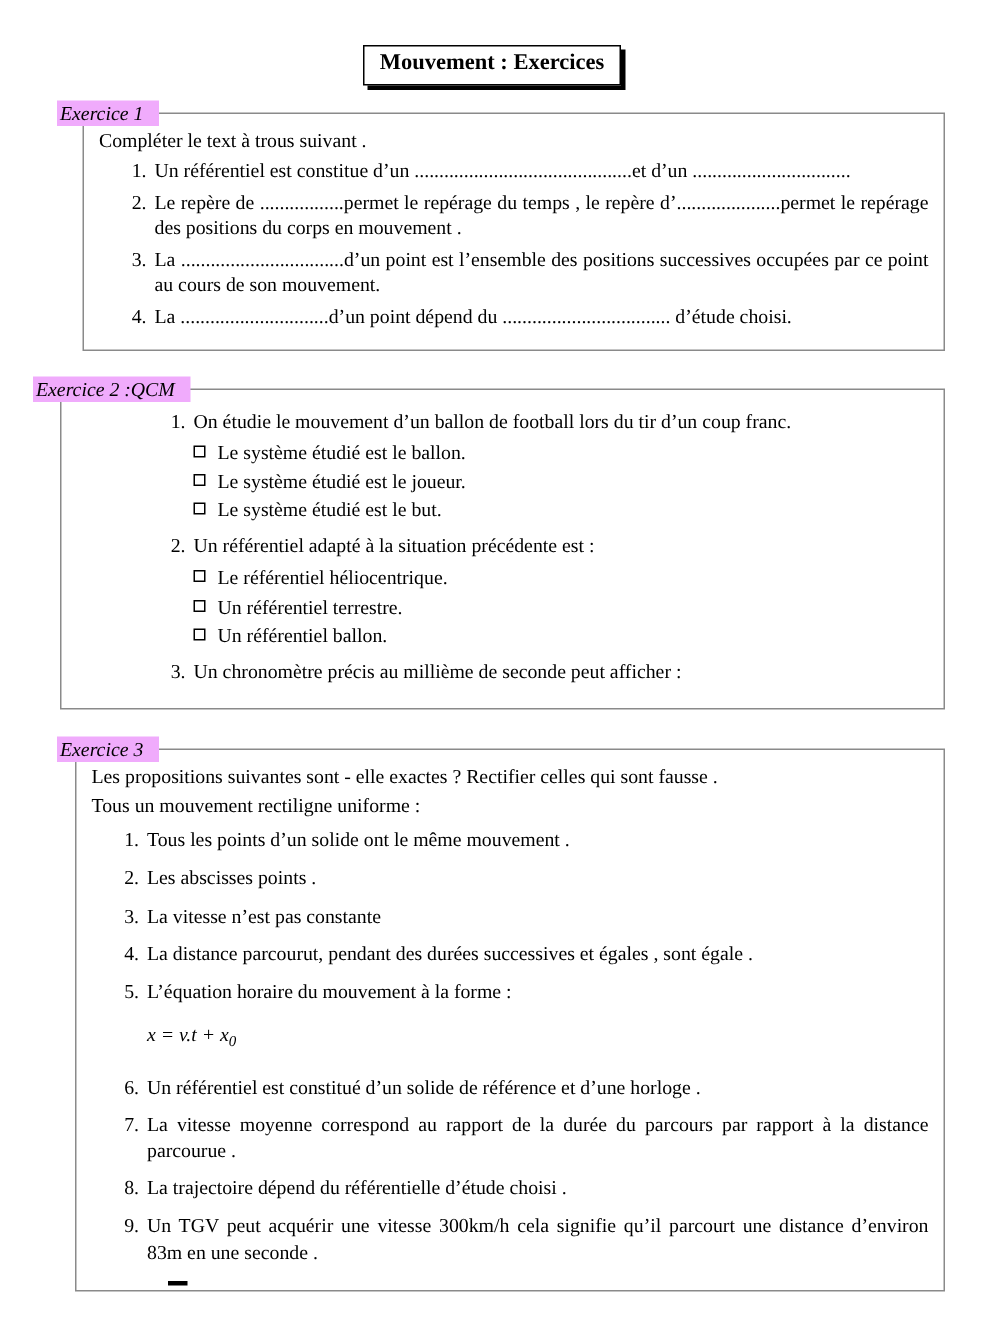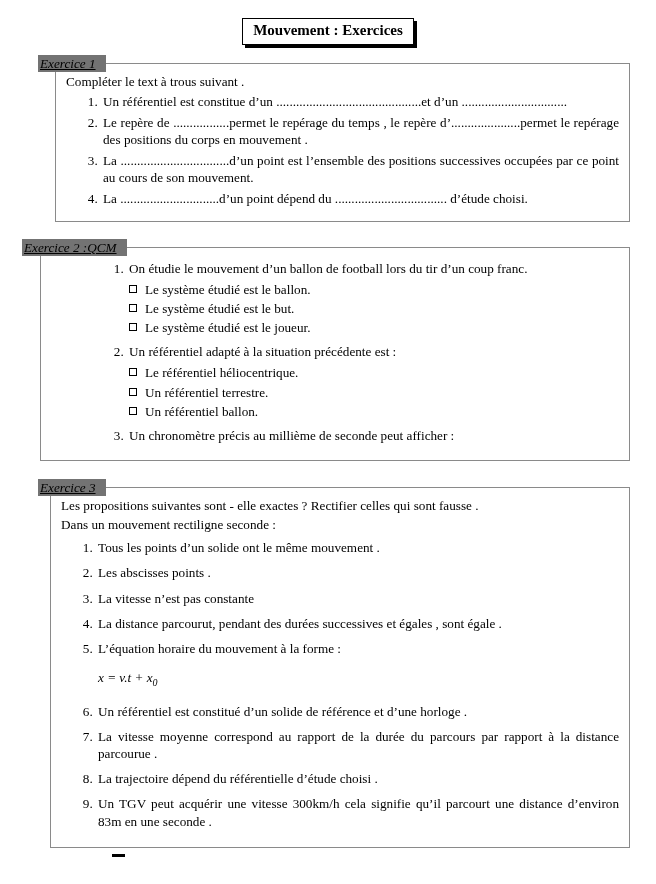--- a/index.html
+++ b/index.html
@@ -7,42 +7,42 @@
   body {
     width: 656px; height: 884px;
     font-family: "Liberation Serif", "DejaVu Serif", serif;
     font-size: 13.2px; line-height: 1.3; color: #000;
     position: relative; overflow: hidden;
   }
   .page { position: relative; width: 656px; height: 884px; padding-top: 14px; }
 
   
   .title-box {
-    width: max-content; margin: 4px auto;
+    width: max-content; margin: 16px auto;
     border: 1px solid #000; background: #fff;
     box-shadow: 3px 3px 0 0 #000;
     padding: 2px 10px 3px 10px;
     font-weight: bold; font-size: 15px;
   }
 
   
   .ex-box {
     position: relative;
     border: 1px solid #8a8a8a;
     background: #fff;
     padding: 9px 10px 9px 8px;
     text-align: justify;
   }
   .ex1 { margin: 18px 26px 0 55px; }
   .ex2 { margin: 25px 26px 0 40px; }
   .ex3 { margin: 26px 26px 0 50px; }
   .ex-title {
     position: absolute; top: -9px;
-    background: #737373; font-style: italic;
-    padding: 0 10px 0 2px; white-space: nowrap; text-decoration: underline;
+    background: #f0abfc; font-style: italic;
+    padding: 0 10px 0 2px; white-space: nowrap;
   }
   .ex1 .ex-title { left: -18px; }
   .ex2 .ex-title { left: -19px; }
   .ex3 .ex-title { left: -13px; }
 
   .intro { margin: 0 0 2px 2px; }
 
   ol.items { margin: 3px 0 0 0; padding-left: 37px; list-style: decimal; }
   ol.items > li { margin-bottom: 4px; padding-left: 2px; }
   .ex2 ol.items > li { margin-bottom: 7px; margin-left: 41px; }
@@ -92,25 +92,25 @@
 
       <li>
         <span>On étudie le mouvement d’un ballon de football lors du tir d’un coup franc.</span>
         <div class="options">
           <div class="option">
             <span class="cb"></span>
             <span>Le système étudié est le ballon.</span>
           </div>
           <div class="option">
             <span class="cb"></span>
-            <span>Le système étudié est le but.</span>
+            <span>Le système étudié est le joueur.</span>
           </div>
           <div class="option">
             <span class="cb"></span>
-            <span>Le système étudié est le joueur.</span>
+            <span>Le système étudié est le but.</span>
           </div>
         </div>
       </li>
 
       <li>
         <span>Un référentiel adapté à la situation précédente est :</span>
         <div class="options">
           <div class="option">
             <span class="cb"></span>
             <span>Le référentiel héliocentrique.</span>
@@ -129,21 +129,21 @@
       <li>
         <span>Un chronomètre précis au millième de seconde peut afficher :</span>
       </li>
 
     </ol>
   </section>
 
   <section class="ex-box ex3">
     <div class="ex-title">Exercice 3</div>
     <p class="intro">Les propositions suivantes sont - elle exactes ? Rectifier celles qui sont fausse .</p>
-    <p class="intro">Dans un mouvement rectiligne seconde :</p>
+    <p class="intro">Tous un mouvement rectiligne uniforme :</p>
     <ol class="items">
       <li>Tous les points d’un solide ont le même mouvement .</li>
       <li>Les abscisses points .</li>
       <li>La vitesse n’est pas constante</li>
       <li>La distance parcourut, pendant des durées successives et égales , sont égale .</li>
       <li>
         <span>L’équation horaire du mouvement à la forme :</span>
         <div class="equation">
           <span>x = v.t + x</span><sub>0</sub>
         </div>

